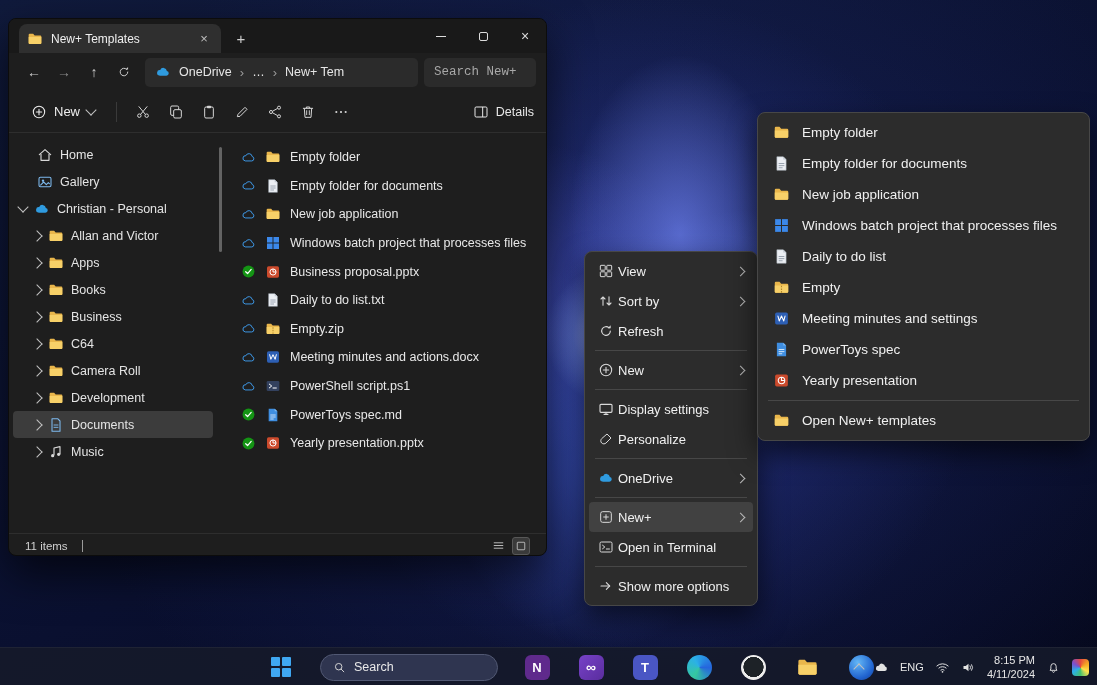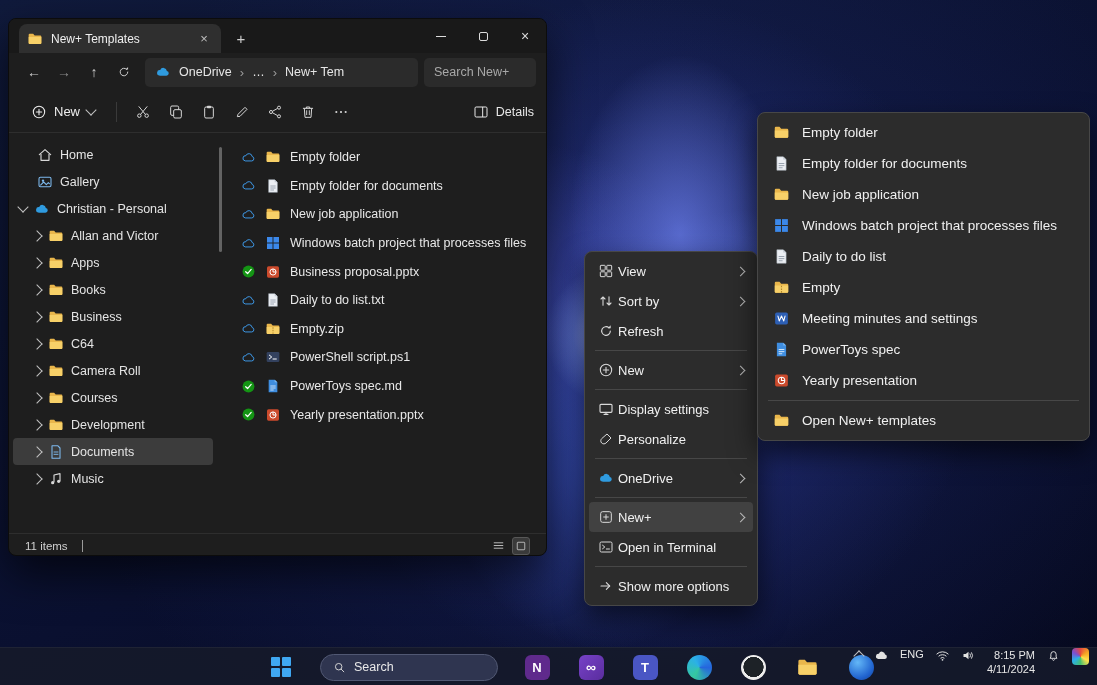--- a/index.html
+++ b/index.html
@@ -27,21 +27,21 @@
 .wincontrols{position:absolute;right:0;top:0;height:34px;display:flex}
 .wc{width:42px;height:34px;display:flex;align-items:center;justify-content:center;color:#dcdcdc;font-size:14px}
 .wc-min{width:10px;border-top:1px solid #dcdcdc;display:inline-block}
 .wc-max{width:9px;height:9px;border:1px solid #dcdcdc;border-radius:2px;display:inline-block}
 .navbar{display:flex;align-items:center;height:38px;padding:0 10px;background:#1e1e1e}
 .nbtn{width:30px;height:30px;border-radius:4px;display:flex;align-items:center;justify-content:center;color:#cfcfcf;font-size:14px;flex-shrink:0}
 .nbtn.dim{color:#8a8a8a}
 .crumb{flex:1;height:29px;background:#2b2b2b;border-radius:5px;display:flex;align-items:center;gap:8px;padding:0 10px;margin:0 6px;font-size:12.5px;color:#e6e6e6;overflow:hidden;white-space:nowrap}
 .crumb .sep{color:#9a9a9a;font-size:13px}
 .searchbox{width:112px;height:29px;background:#2b2b2b;border-radius:5px;display:flex;align-items:center;padding:0 10px;flex-shrink:0}
-.searchbox input{width:100%;background:transparent;border:none;outline:none;color:#cfcfcf;font-size:12.5px;font-family:Liberation Sans, sans-serif}
+.searchbox input{width:100%;background:transparent;border:none;outline:none;color:#cfcfcf;font-size:12.5px;font-family:Liberation Mono, monospace}
 .searchbox input::placeholder{color:#a8a8a8}
 .toolbar{display:flex;align-items:center;height:42px;padding:0 12px;gap:3px;background:#1e1e1e;border-bottom:1px solid #2e2e2e}
 .tnew{display:flex;align-items:center;gap:7px;height:30px;padding:0 10px;border-radius:4px;color:#eeeeee;font-size:13px}
 .tsep{width:1px;height:20px;background:#3a3a3a;margin:0 8px}
 .tbtn{width:30px;height:30px;display:flex;align-items:center;justify-content:center;color:#d6d6d6;border-radius:4px}
 .details{margin-left:auto;display:flex;align-items:center;gap:7px;color:#e8e8e8;font-size:12.5px}
 .main{display:flex;height:400px}
 .sidebar{position:relative;width:216px;padding-top:8px;font-size:12.5px;color:#e4e4e4;flex-shrink:0}
 .srow{display:flex;align-items:center;gap:7px;height:27px;margin:0 12px 0 4px;border-radius:4px}
 .srow.sel{background:#3c3c3c}
@@ -81,21 +81,21 @@
 .search-pill{width:178px;height:27px;background:#2f3550;border:1px solid #515873;border-radius:14px;display:flex;align-items:center;gap:8px;padding:0 12px;font-size:12.5px;color:#e8e8e8}
 .search-pill svg{width:13px;height:13px;color:#d5d5d5}
 .appic{width:25px;height:25px;border-radius:6px;display:flex;align-items:center;justify-content:center;color:#fff;font-size:13px;font-weight:700}
 .ap-onenote{background:#5f2a8c}
 .ap-vs{background:linear-gradient(135deg,#7742c8,#5a2d9e);font-size:14px}
 .ap-teams{background:#4a56c4}
 .ap-edge{border-radius:50%;background:conic-gradient(from 210deg,#35c79f,#2bb0e8,#2565dd,#35c79f)}
 .ap-github{border-radius:50%;background:radial-gradient(circle at 50% 48%,#1d2227 55%,#ededed 57%)}
 .ap-blue{border-radius:50%;background:radial-gradient(circle at 35% 30%,#63b7f7,#2063cf 65%,#143f8e)}
 .ap-explorer svg{width:23px;height:23px}
-.tray{position:absolute;right:8px;top:0;height:38px;display:flex;align-items:flex-start;gap:11px;color:#e6e6e6;font-size:11px}
+.tray{position:absolute;right:8px;top:0;height:38px;display:flex;align-items:center;gap:11px;color:#e6e6e6;font-size:11px}
 .tray svg{width:15px;height:15px;color:#e2e2e2}
 .clock{display:flex;flex-direction:column;align-items:flex-end;line-height:1.3;font-size:11px}
 .tray-color{width:17px;height:17px;border-radius:4px;background:conic-gradient(#e5493f,#f5a623,#ffe14d,#46c06e,#2bb0e8,#7b4fd0,#e5493f)}
 .c-blue{color:#2f9bdf}.c-lblue{color:#7db9ee}.c-lt{color:#d8d8d8}
 </style>
 </head>
 <body>
 
 <svg style="position:absolute;width:0;height:0" aria-hidden="true">
 <defs>
@@ -427,27 +427,20 @@
             <svg class="ficon">
               <use href="#i-folder"></use>
             </svg>
             <span>Camera Roll</span>
           </div>
         <div class="srow r-child">
             <span class="tchev r"></span>
             <svg class="ficon">
               <use href="#i-folder"></use>
             </svg>
-            <span>Courses</span>
-          </div>
-        <div class="srow r-child">
-            <span class="tchev r"></span>
-            <svg class="ficon">
-              <use href="#i-folder"></use>
-            </svg>
             <span>Development</span>
           </div>
         <div class="srow r-child sel">
             <span class="tchev r"></span>
             <svg class="ficon c-lblue">
               <use href="#i-docfile"></use>
             </svg>
             <span>Documents</span>
           </div>
         <div class="srow r-child">
@@ -516,20 +509,29 @@
             <span>Daily to do list.txt</span>
           </div>
         <div class="frow">
             <svg class="sync">
               <use href="#i-cloud"></use>
             </svg>
             <svg class="ficon">
               <use href="#i-zip"></use>
             </svg>
             <span>Empty.zip</span>
+          </div>
+        <div class="frow">
+            <svg class="sync">
+              <use href="#i-cloud"></use>
+            </svg>
+            <svg class="ficon">
+              <use href="#i-word"></use>
+            </svg>
+            <span>Meeting minutes and actions.docx</span>
           </div>
         <div class="frow">
             <svg class="sync">
               <use href="#i-cloud"></use>
             </svg>
             <svg class="ficon">
               <use href="#i-ps"></use>
             </svg>
             <span>PowerShell script.ps1</span>
           </div>

